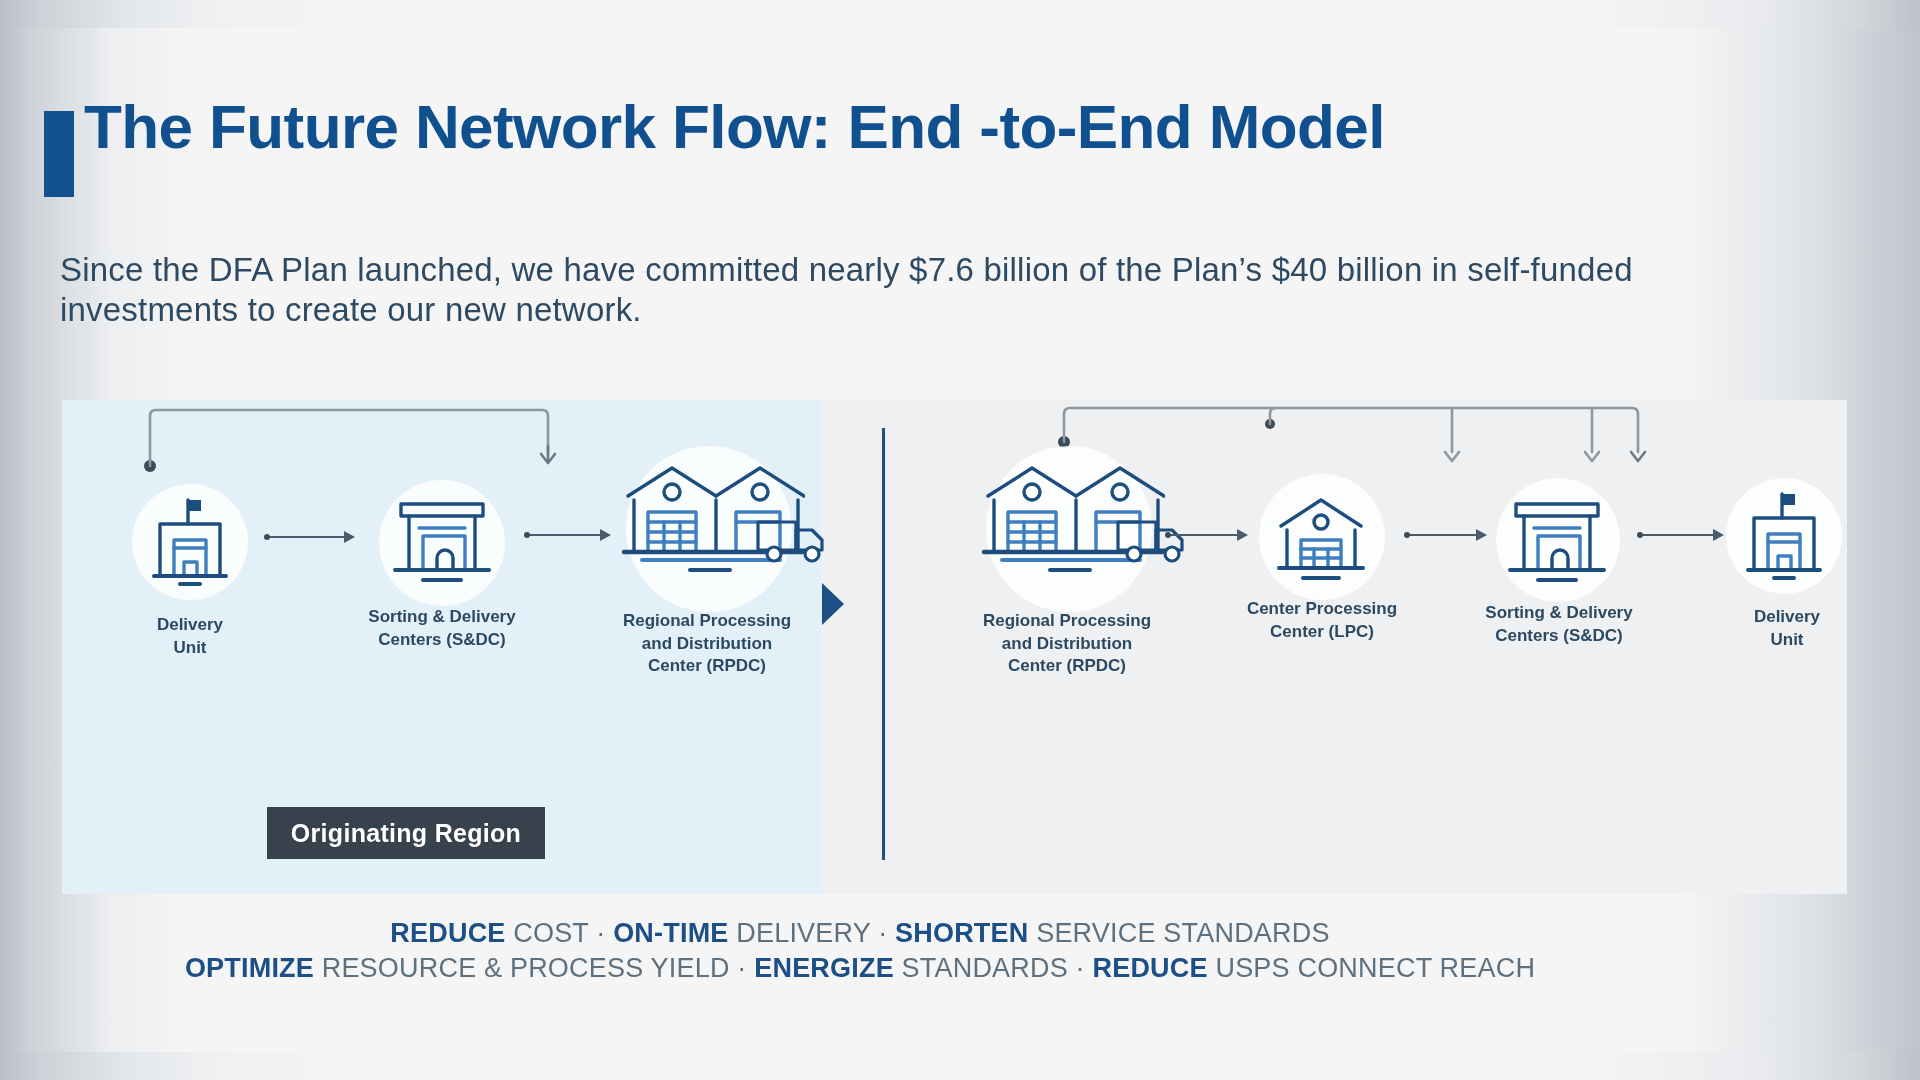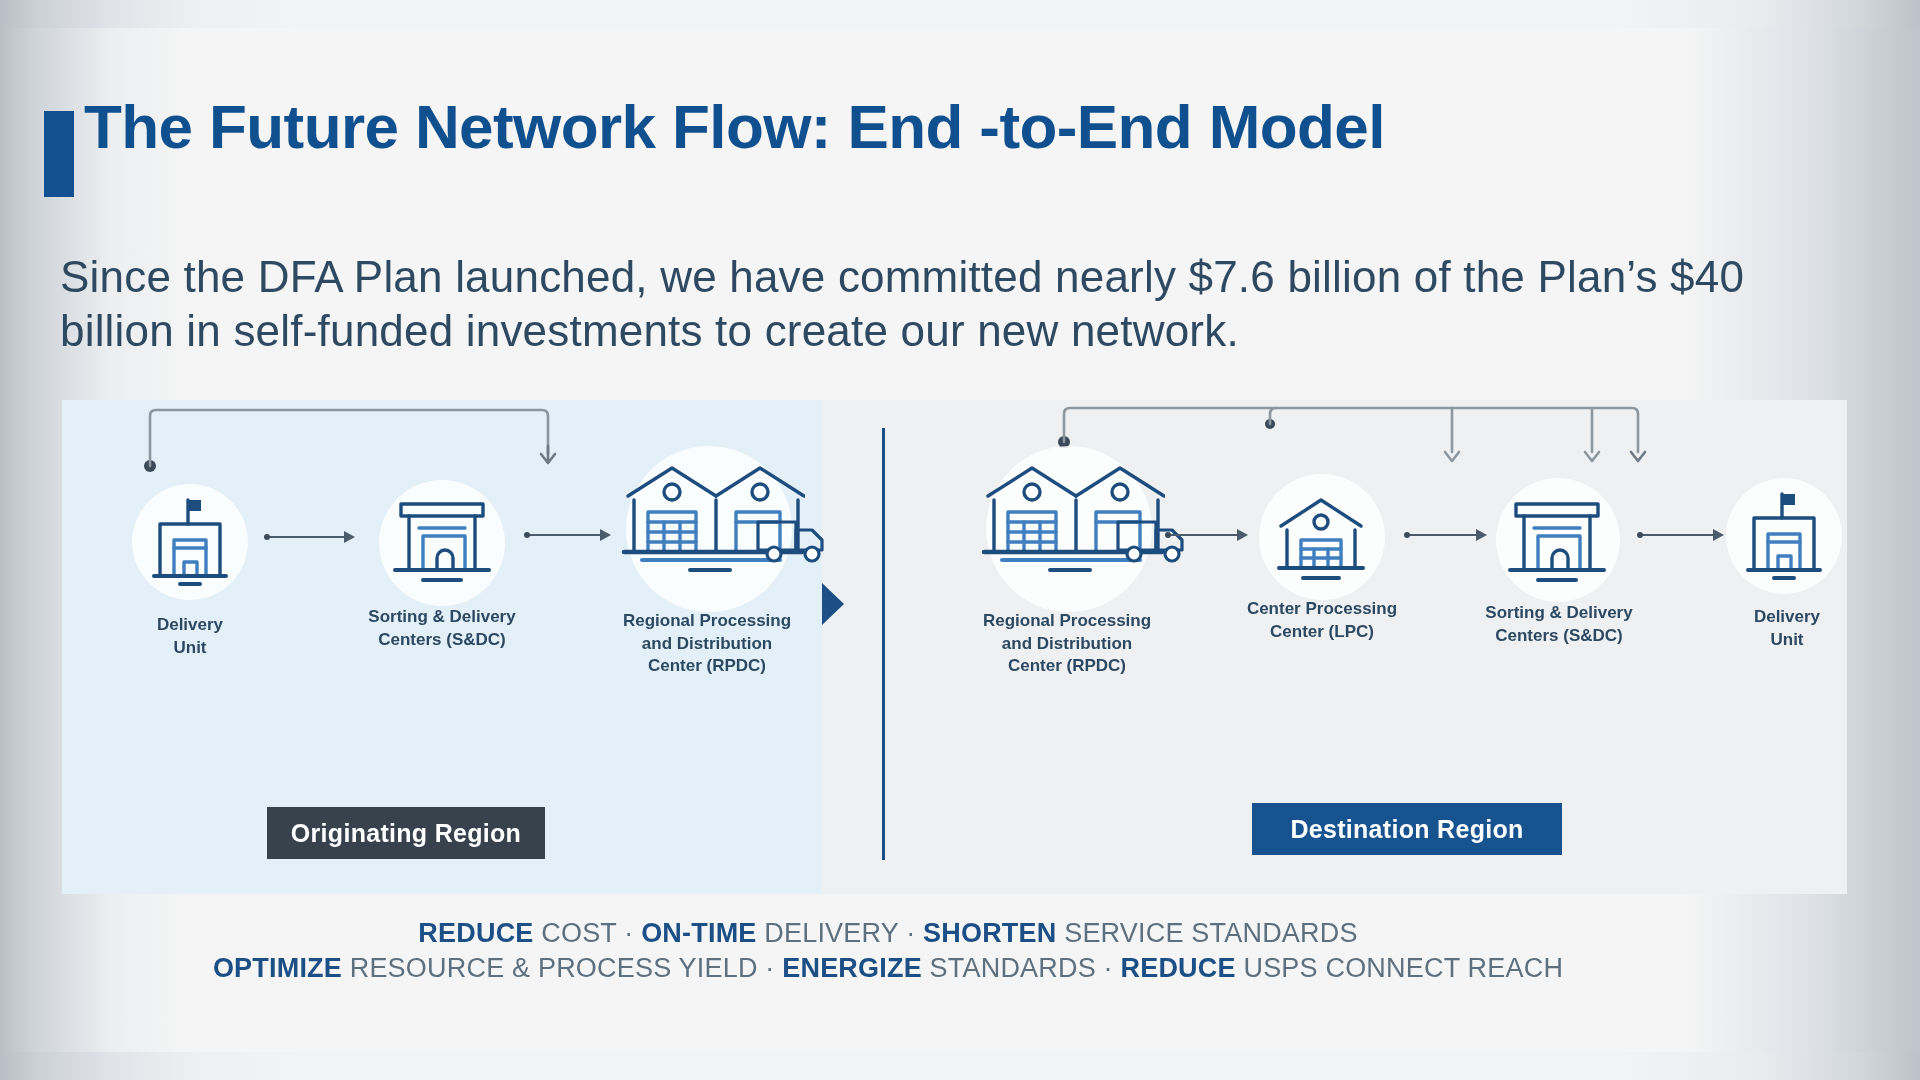--- a/index.html
+++ b/index.html
@@ -76,21 +76,21 @@
     white-space: nowrap;
     font-family: "Liberation Sans", sans-serif;
   }
 
   
   #subtitle {
     position: absolute;
     left: 60px;
     top: 222px;
     width: 1760px;
-    font-size: 44px;
+    font-size: 33px;
     line-height: 1.22;
     color: #2e4a63;
     letter-spacing: 0.2px;
     font-family: "Liberation Sans", sans-serif;
   }
 
   
   #panel {
     position: absolute;
     left: 62px;
@@ -202,21 +202,20 @@
   #badge-orig { left: 205px; top: 407px; width: 278px; background: #37424d; }
   #badge-dest { left: 1190px; top: 403px; width: 310px; background: #17538f; }
 
   
   #taglines {
     position: absolute;
     left: 0;
     top: 888px;
     width: 1720px;
     text-align: center;
-    margin-left: 28px;
   }
   .tagline {
     font-size: 27px;
     line-height: 1.30;
     color: #5d707f;
     letter-spacing: 0.2px;
     white-space: nowrap;
     font-family: "Liberation Sans", sans-serif;
   }
   .tagline b { color: #1b4f86; font-weight: bold; }
@@ -468,21 +467,20 @@
             </g>
           </svg>
         </div>
         <div class="caption" style="top:124px;">
           <div>Delivery</div>
           <div>Unit</div>
         </div>
       </div>
 
       <div id="badge-orig" class="badge">Originating Region</div>
-      <div id="badge-dest" class="badge">Destination Region</div>
     </div>
 
     <div id="divider-tri"></div>
 
     <div id="taglines">
         <div class="tagline"><b>REDUCE</b><span> COST</span><span class="sep"> · </span><b>ON-TIME</b><span> DELIVERY</span><span class="sep"> · </span><b>SHORTEN</b><span> SERVICE STANDARDS</span></div>
         <div class="tagline"><b>OPTIMIZE</b><span> RESOURCE &amp; PROCESS YIELD</span><span class="sep"> · </span><b>ENERGIZE</b><span> STANDARDS</span><span class="sep"> · </span><b>REDUCE</b><span> USPS CONNECT REACH</span></div>
       </div>
 
   </div>

